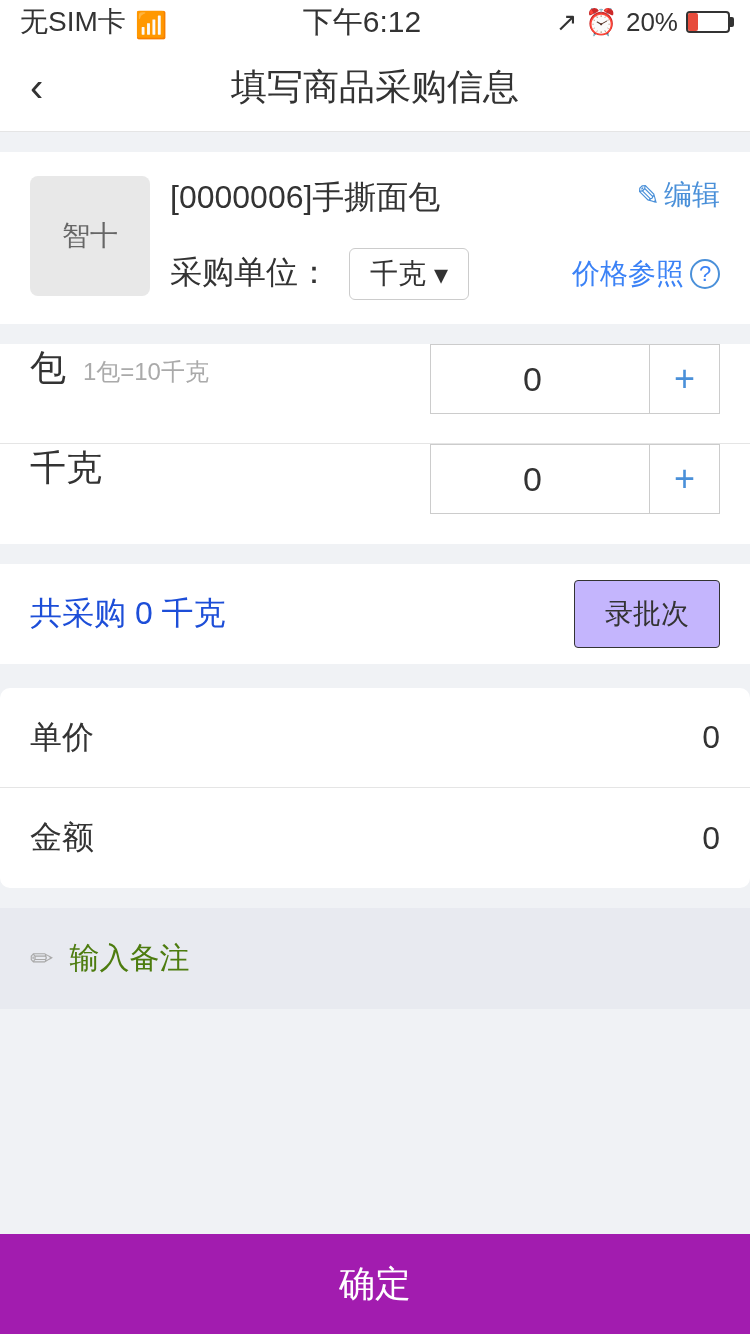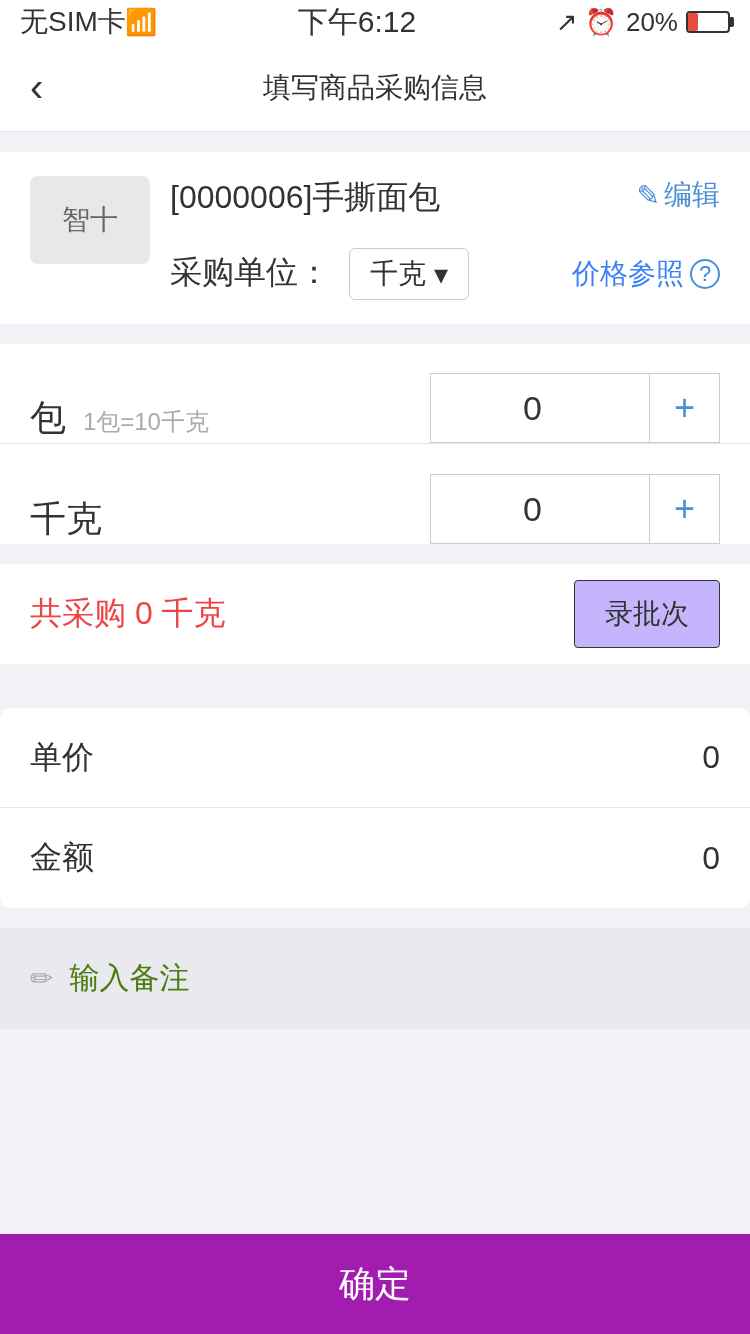--- a/index.html
+++ b/index.html
@@ -18,21 +18,21 @@
       width: 750px;
       height: 44px;
       background: #fff;
       display: flex;
       align-items: center;
       justify-content: space-between;
       padding: 0 20px;
       font-size: 28px;
       color: #333;
     }
-    .status-left { display: flex; align-items: center; }
+    .status-left { display: flex; align-items: flex-end; gap: 10px; }
     .status-center { font-weight: 400; font-size: 30px; }
     .status-right { display: flex; align-items: center; gap: 8px; font-size: 26px; }
     .battery-icon {
       width: 44px; height: 22px;
       border: 2px solid #333;
       border-radius: 4px;
       position: relative;
       display: inline-flex;
       align-items: center;
     }
@@ -66,37 +66,37 @@
       position: relative;
     }
     .nav-back {
       position: absolute;
       left: 30px;
       font-size: 40px;
       color: #333;
       cursor: pointer;
     }
     .nav-title {
-      font-size: 28px;
+      font-size: 36px;
       font-weight: 500;
       color: #333;
     }
 
     
     .product-card {
       background: #fff;
       padding: 24px 30px;
       margin-top: 20px;
       display: flex;
       align-items: flex-start;
       gap: 20px;
     }
     .product-thumb {
       width: 120px;
-      height: 88px;
+      height: 120px;
       background: #e8e8e8;
       border-radius: 8px;
       display: flex;
       align-items: center;
       justify-content: center;
       flex-shrink: 0;
     }
     .product-thumb-logo {
       font-size: 28px;
       color: #666;
@@ -127,21 +127,21 @@
     }
     .price-ref { font-size: 28px; color: #3b82f6; display: flex; align-items: center; gap: 6px; }
 
     
     .divider-section { height: 20px; background: #f0f2f5; }
 
     
     .input-section { background: #fff; }
     .input-row {
       display: flex;
-      align-items: flex-end;
+      align-items: flex-start;
       justify-content: space-between;
       padding: 0 30px;
       height: 100px;
       border-bottom: 1px solid #e5e5e5;
     }
     .input-row:last-child { border-bottom: none; }
     .input-label { font-size: 36px; color: #333; }
     .input-label-sub { font-size: 24px; color: #aaa; margin-left: 8px; }
     .input-right { display: flex; align-items: center; gap: 0; }
     .qty-input {
@@ -171,35 +171,35 @@
 
     
     .summary-row {
       background: #fff;
       display: flex;
       align-items: center;
       justify-content: space-between;
       padding: 0 30px;
       height: 100px;
     }
-    .summary-text { font-size: 32px; color: #ef4444; }
+    .summary-text { font-size: 32px; color: #1d4ed8; }
     .record-btn {
       border: 1px solid #333;
       background: #c4b5fd;
       padding: 14px 30px;
       font-size: 28px;
       color: #333;
       cursor: pointer;
       border-radius: 4px;
     }
 
     
     .info-section {
       background: #fff;
-      margin-top: 24px;
+      margin-top: 4px;
       border-radius: 10px;
     }
     .info-row {
       display: flex;
       align-items: center;
       justify-content: space-between;
       padding: 0 30px;
       height: 100px;
       border-bottom: 1px solid #e5e5e5;
     }

